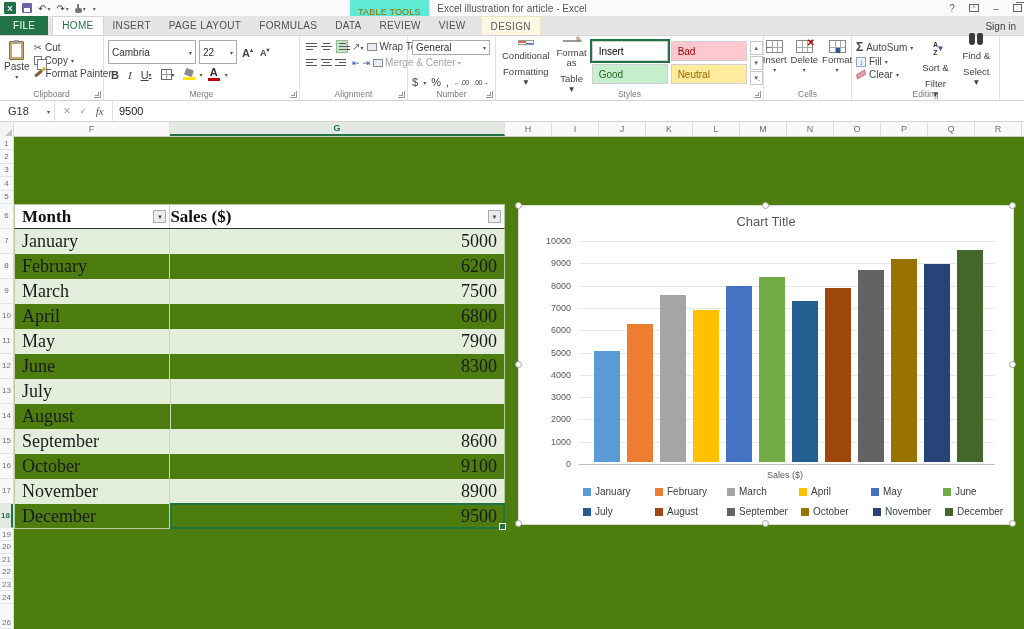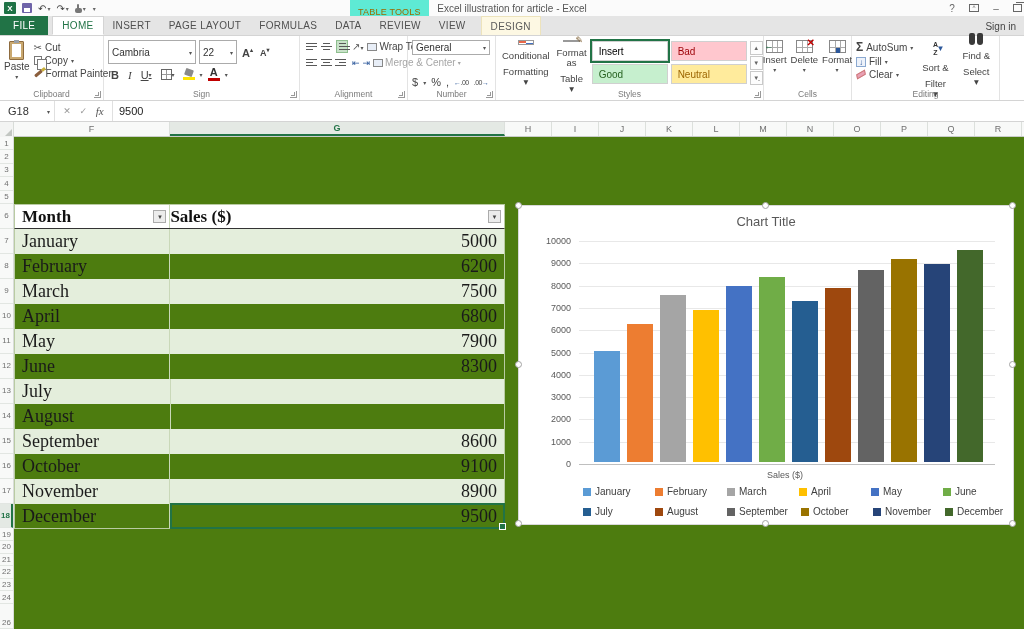--- a/index.html
+++ b/index.html
@@ -296,21 +296,21 @@
             <span class="bucket"></span>
             <span class="ubar-y"></span>
           </span>
         <span class="caret">▾</span>
         <span class="bucket-wrap">
             <span class="fontA">A</span>
             <span class="ubar-r"></span>
           </span>
         <span class="caret">▾</span>
       </div>
-      <div class="glabel">Sign</div>
+      <div class="glabel">Merge</div>
       <div class="launcher"></div>
     </div>
 
     <div class="rgroup g-align">
       <div class="al-row">
         <span class="lines left">
             <i class="w1"></i>
             <i class="w1"></i>
             <i class="w2"></i>
           </span>

